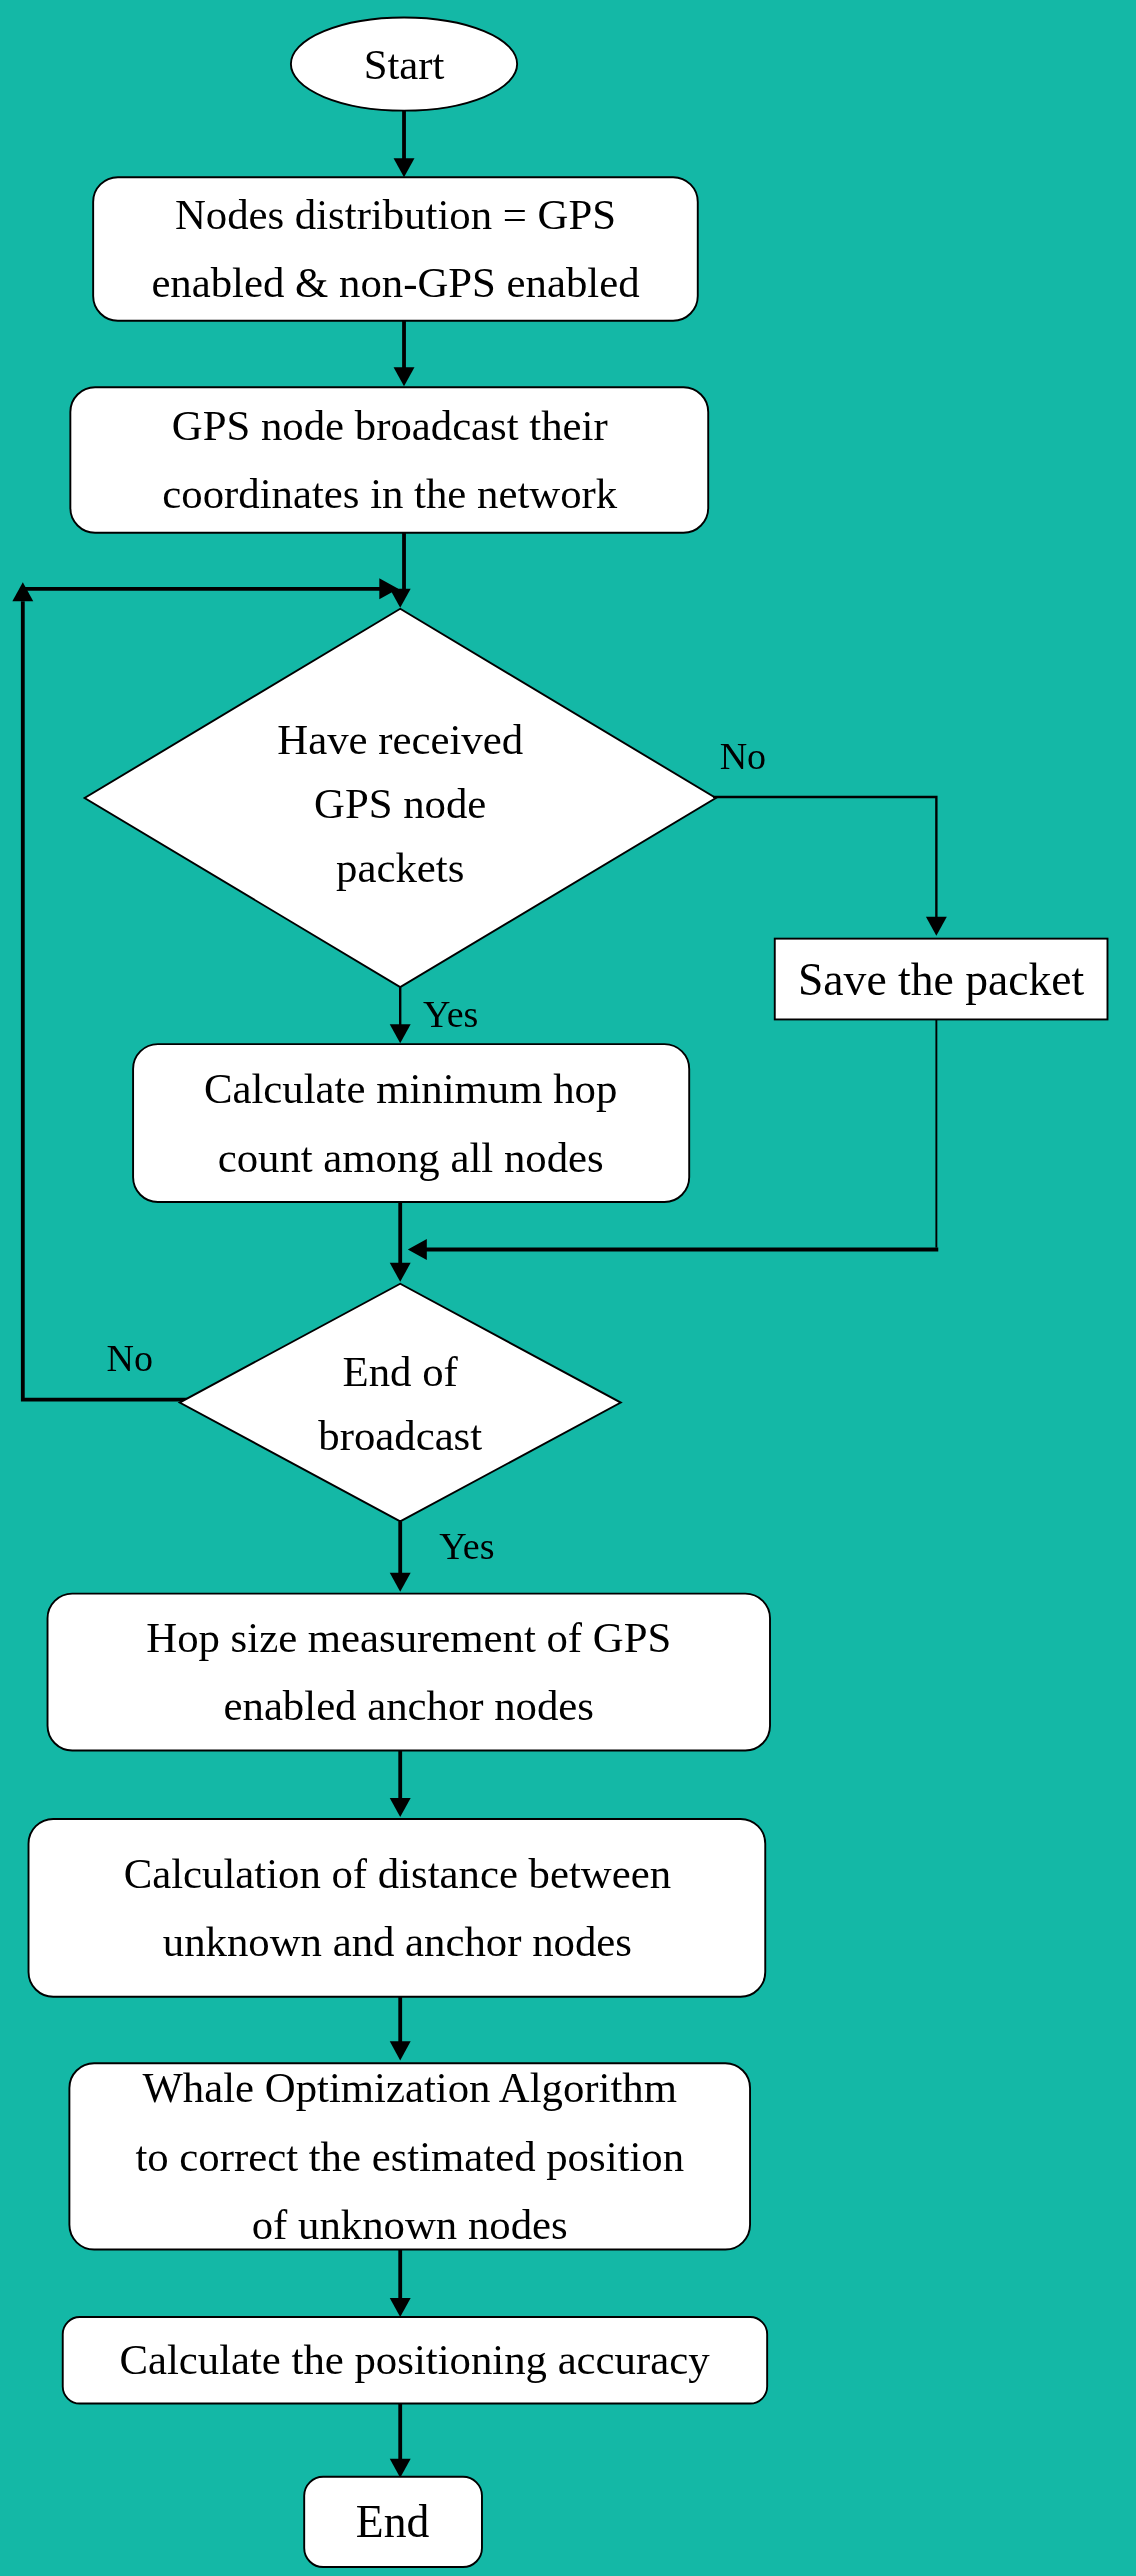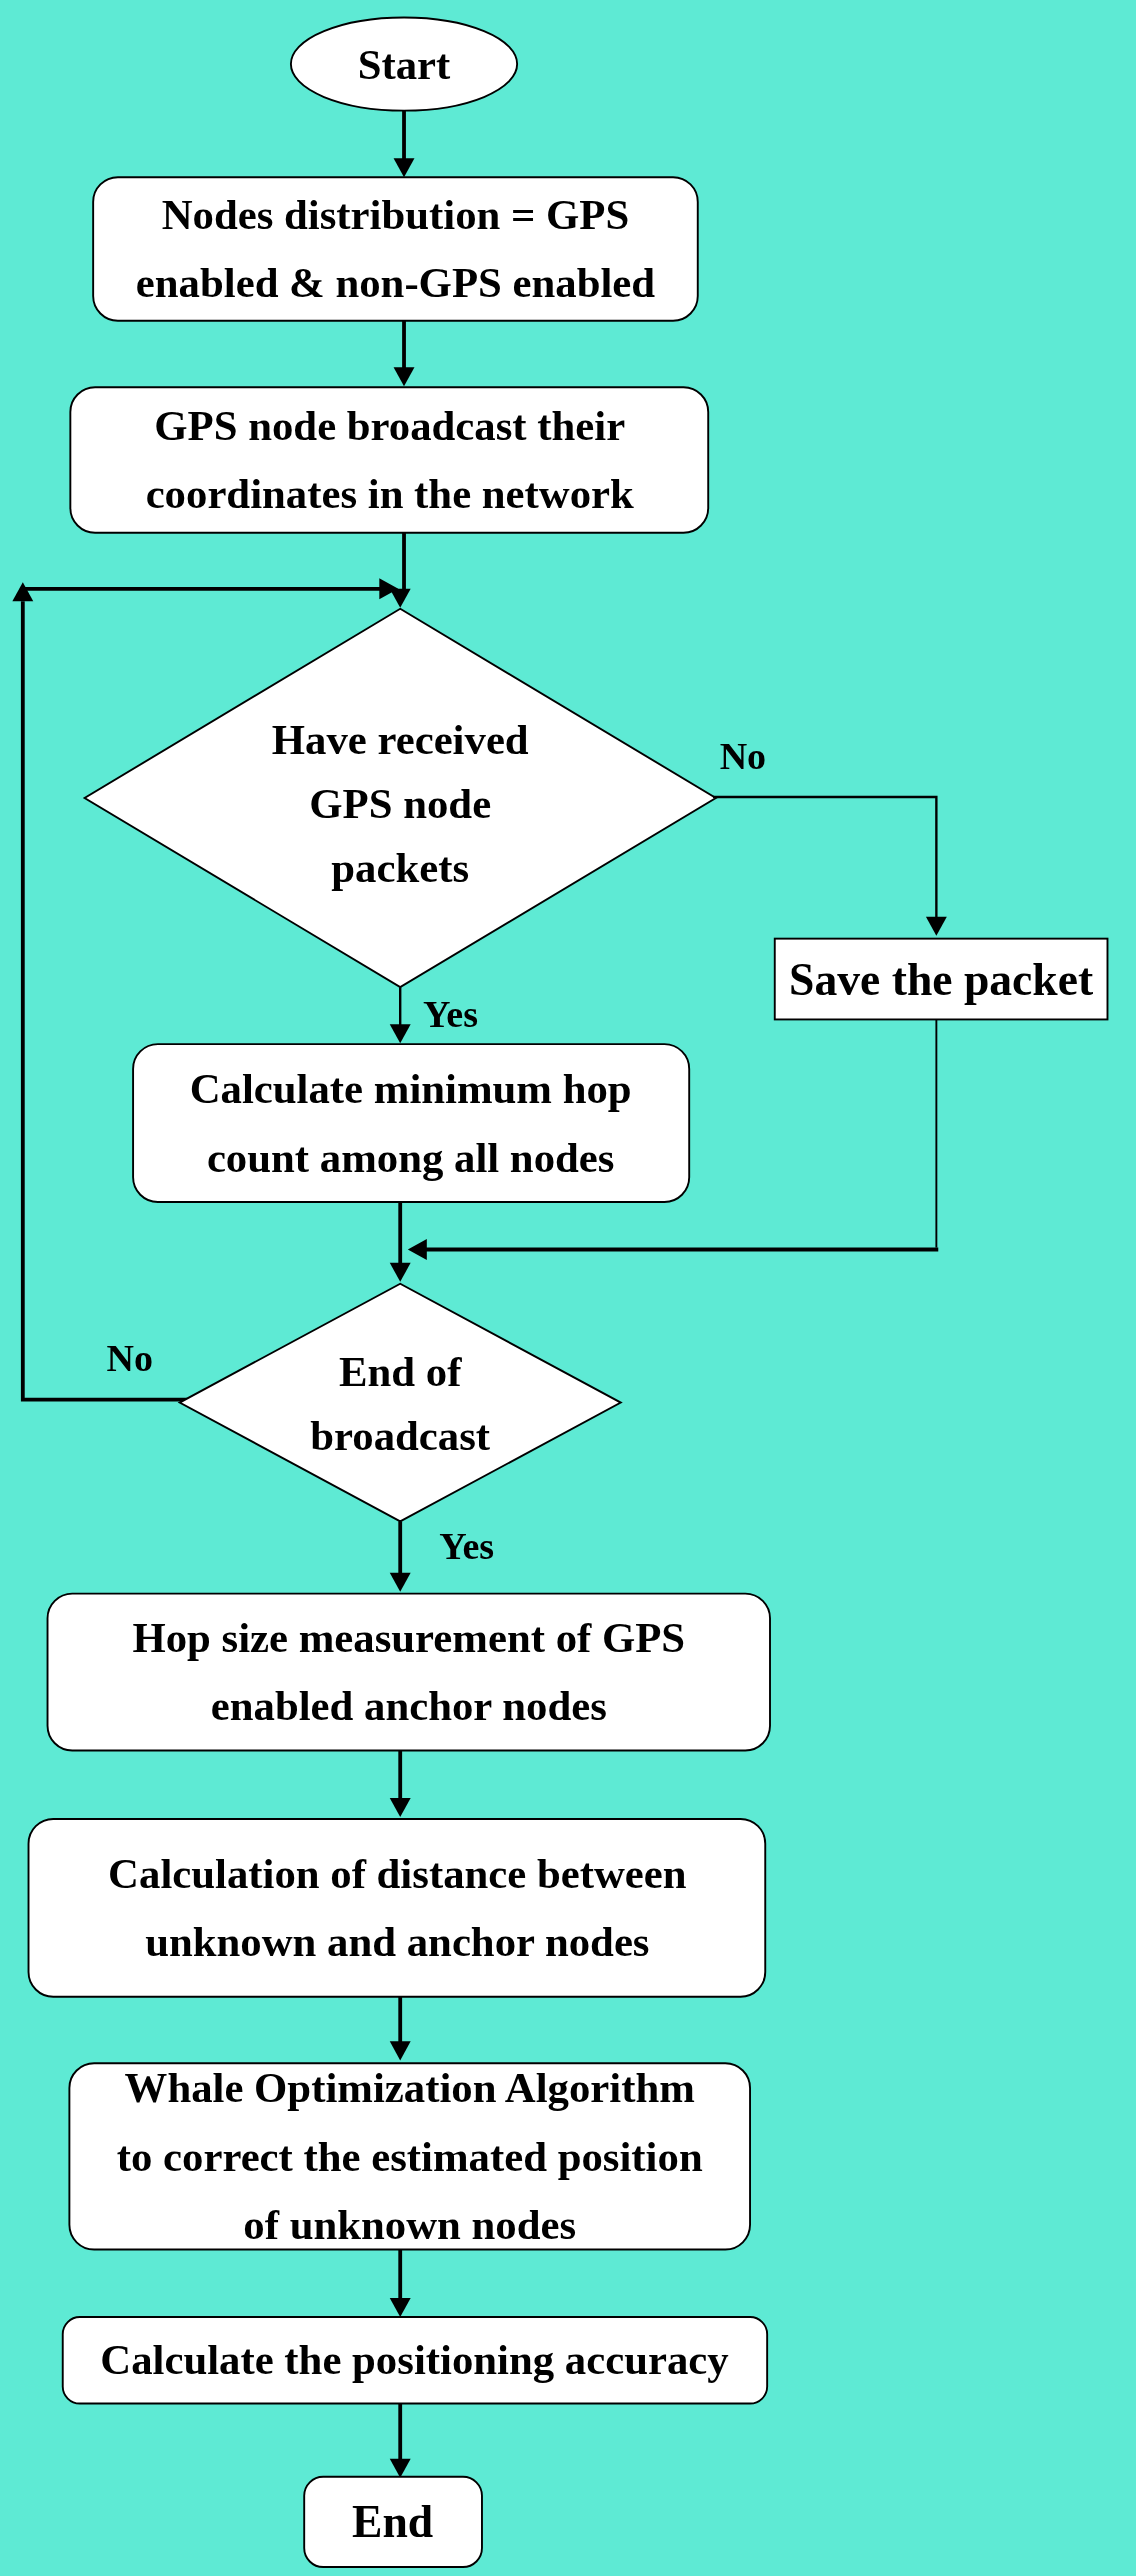--- a/index.html
+++ b/index.html
@@ -4,22 +4,21 @@
 <style>
   html, body {
     margin: 0;
     padding: 0;
     background: #ffffff;
   }
   .stage {
     position: relative;
     width: 1136px;
     height: 2576px;
-    background: #5eead4;
-    font-weight: bold;
+    background: #14b8a6;
   }
   svg text {
     font-family: "Liberation Serif", "DejaVu Serif", serif;
     fill: #000000;
   }
   .node-label { font-size: 45px; }
   .node-label-lg { font-size: 48px; }
   .branch-label { font-size: 40px; }
   .shape {
     fill: #ffffff;

